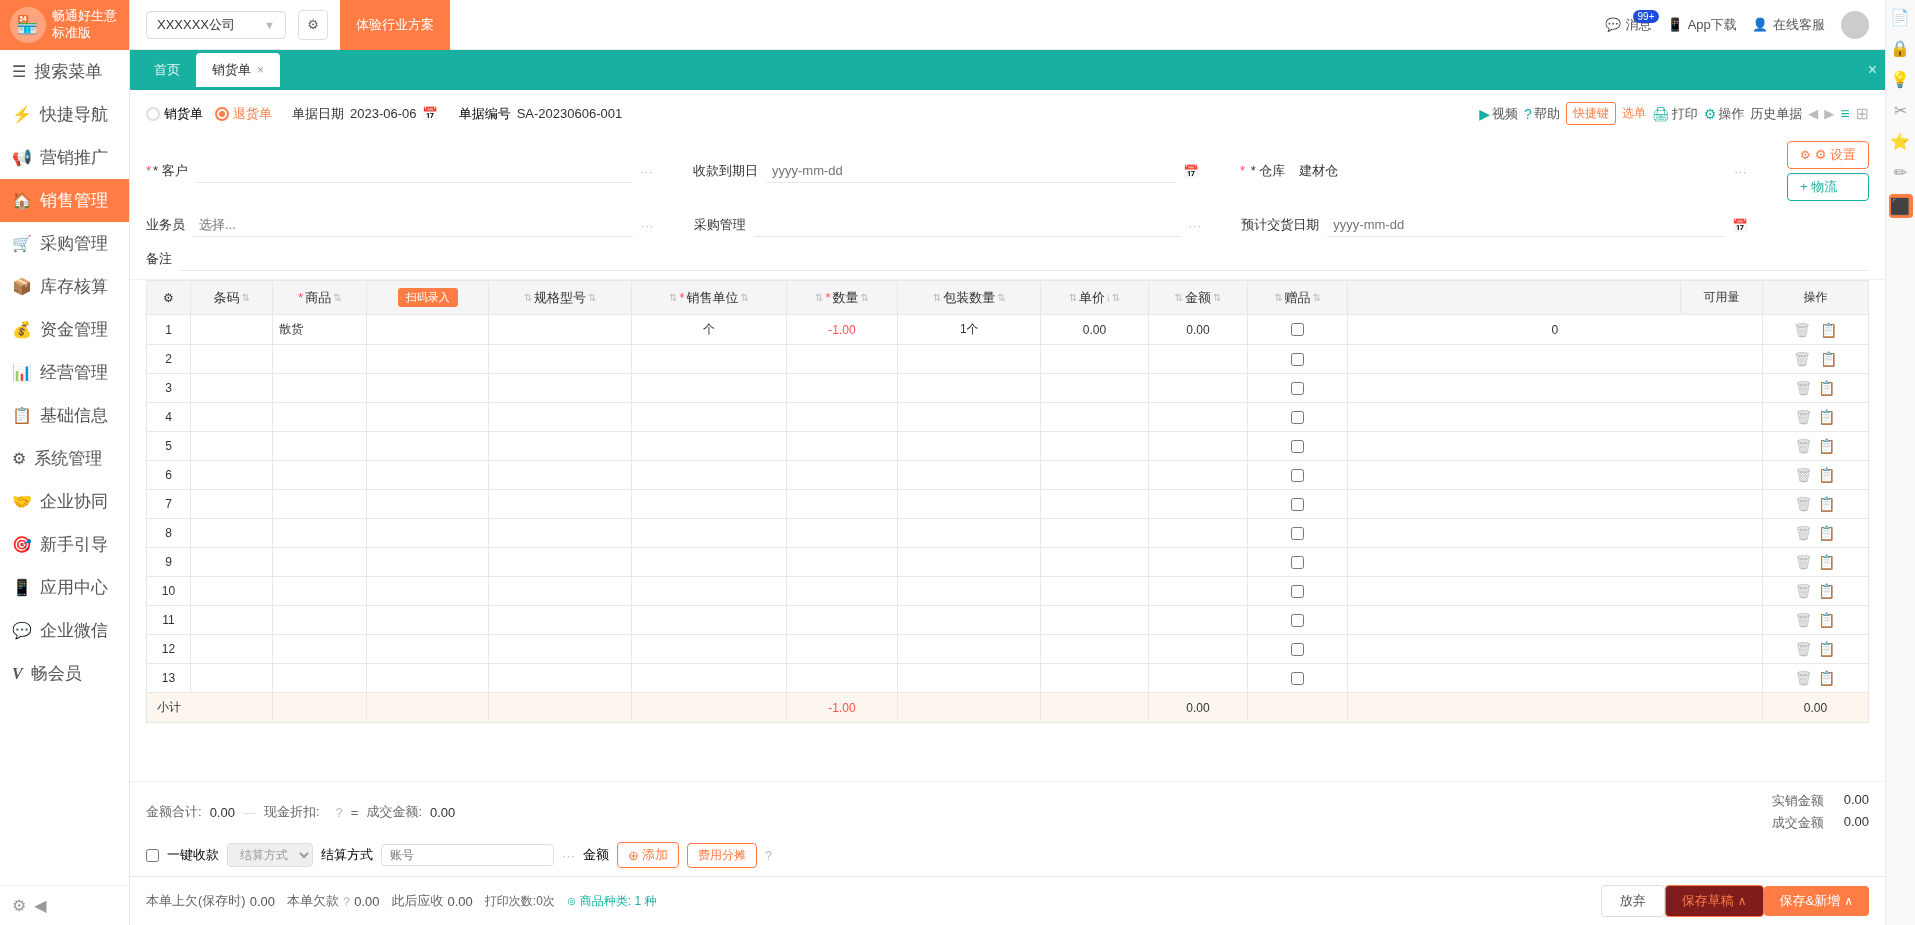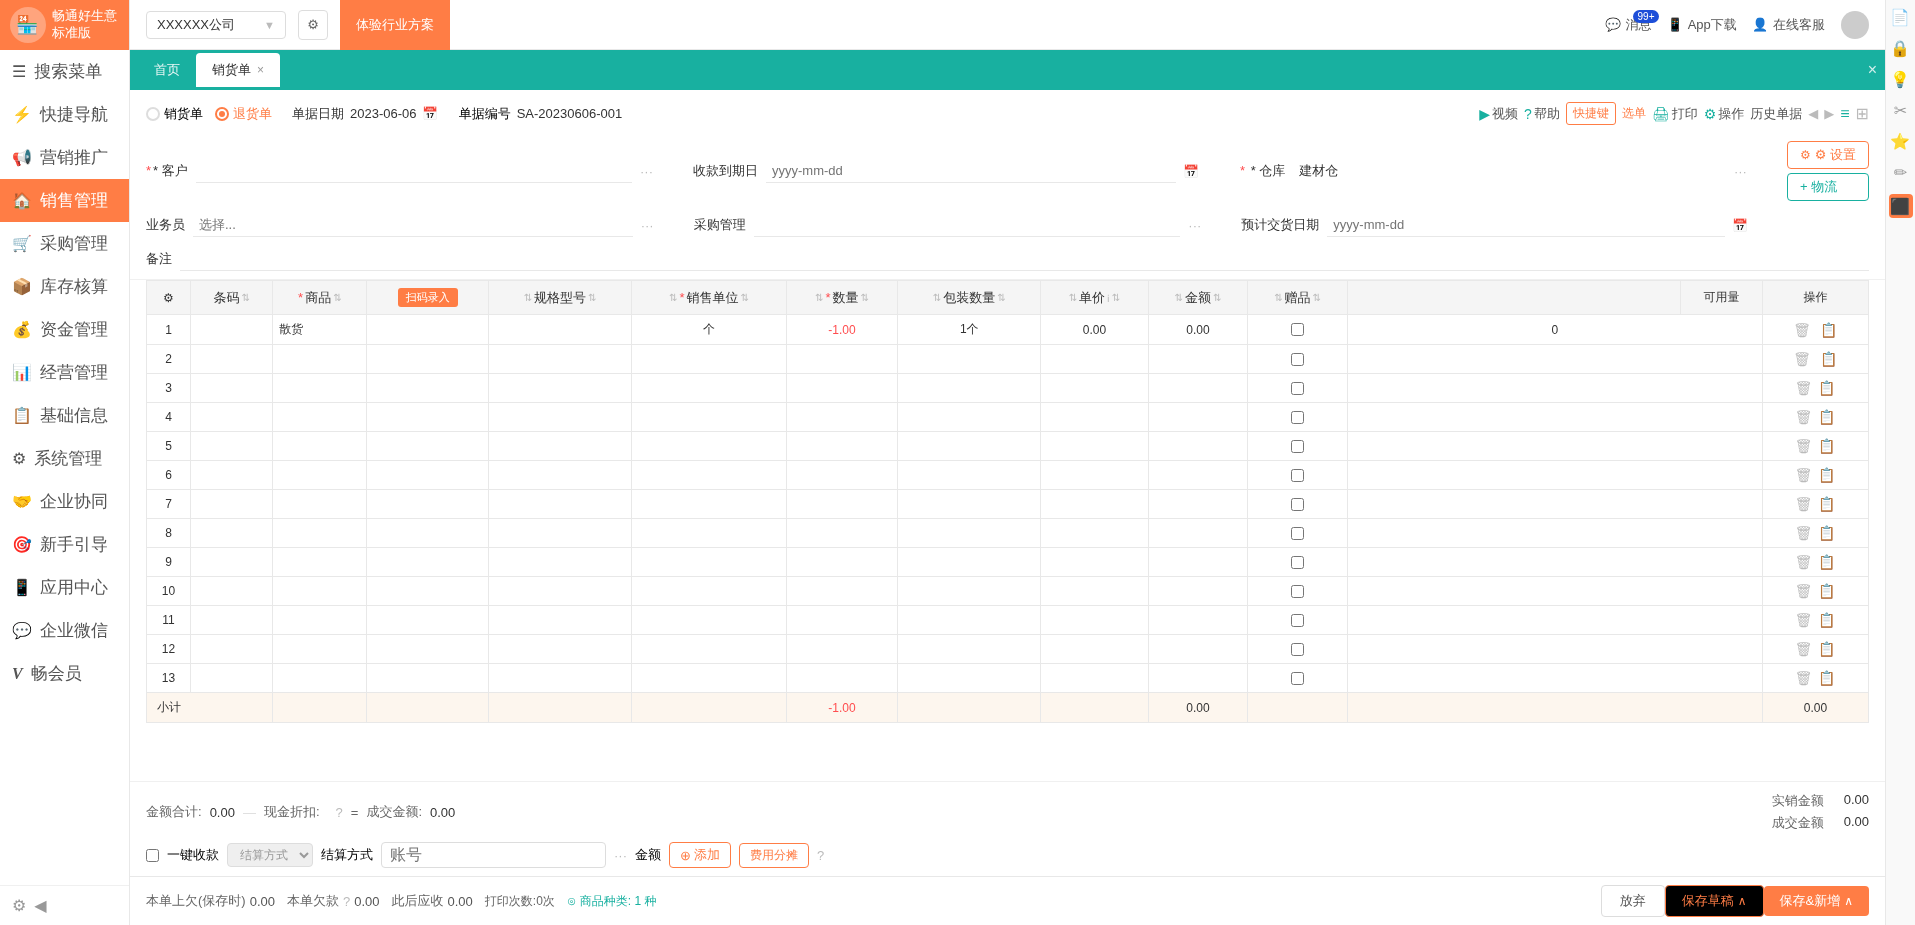--- a/index.html
+++ b/index.html
@@ -85,35 +85,35 @@
     
     .form-footer { padding: 8px 16px; border-top: 1px solid #f0f0f0; background: #fff; }
     .footer-totals { display: flex; align-items: center; gap: 8px; font-size: 13px; color: #333; }
     .footer-divider { color: #ddd; }
     .footer-eq { color: #666; }
     .footer-label { color: #666; }
     .footer-value { color: #333; font-weight: 500; }
     .footer-payment { display: flex; align-items: center; gap: 8px; margin-top: 8px; }
     .payment-checkbox { cursor: pointer; }
     .payment-select { border: 1px solid #ddd; border-radius: 4px; padding: 3px 8px; font-size: 12px; color: #999; }
-    .payment-input { border: 1px solid #ddd; border-radius: 4px; padding: 3px 8px; font-size: 16px; color: #999; min-width: 80px; }
+    .payment-input { border: 1px solid #ddd; border-radius: 4px; padding: 3px 8px; font-size: 12px; color: #999; min-width: 80px; }
     .add-btn { background: #fff; border: 1px solid #ff7d45; color: #ff7d45; border-radius: 4px; padding: 3px 10px; cursor: pointer; font-size: 12px; display: flex; align-items: center; gap: 3px; }
     .expense-btn { background: #fff; border: 1px solid #ff7d45; color: #ff7d45; border-radius: 4px; padding: 3px 10px; cursor: pointer; font-size: 12px; }
     .help-icon { color: #bbb; cursor: pointer; }
 
     
     .bottom-bar { background: #fff; border-top: 1px solid #e8e8e8; padding: 8px 16px; display: flex; align-items: center; gap: 12px; }
     .bottom-stat { display: flex; align-items: center; gap: 4px; font-size: 12px; color: #555; }
     .bottom-stat-label { color: #666; }
     .bottom-stat-value { font-weight: 500; }
     .print-info { color: #666; font-size: 12px; }
     .product-type { color: #18b0a0; font-size: 12px; cursor: pointer; }
     .bottom-right { margin-left: auto; display: flex; align-items: center; }
     .discard-btn { border: 1px solid #ddd; border-radius: 4px; padding: 6px 18px; cursor: pointer; font-size: 13px; color: #555; background: #fff; }
-    .save-draft-btn { border: 1px solid #ff7d45; border-radius: 4px; padding: 6px 16px; cursor: pointer; font-size: 13px; color: #ff7d45; background: #000000; display: flex; align-items: center; gap: 4px; }
+    .save-draft-btn { border: 1px solid #ff7d45; border-radius: 4px; padding: 6px 16px; cursor: pointer; font-size: 13px; color: #ff7d45; background: #7f1d1d; display: flex; align-items: center; gap: 4px; }
     .save-new-btn { background: #ff7d45; color: #fff; border: none; border-radius: 4px; padding: 6px 16px; cursor: pointer; font-size: 13px; display: flex; align-items: center; gap: 4px; }
     .btn-arrow { font-size: 12px; }
 
     
     .right-panel { width: 30px; background: #f9f9f9; border-left: 1px solid #e8e8e8; display: flex; flex-direction: column; align-items: center; padding: 8px 0; gap: 12px; }
     .right-panel-icon { color: #999; cursor: pointer; font-size: 16px; }
     .right-panel-icon.orange { color: #ff7d45; background: #ff7d45; color: #fff; width: 24px; height: 24px; border-radius: 4px; display: flex; align-items: center; justify-content: center; }
     .summary-row { display: flex; justify-content: space-between; gap: 20px; padding: 2px 0; }
     .summary-label { color: #666; }
     .summary-value { color: #333; font-weight: 500; }

